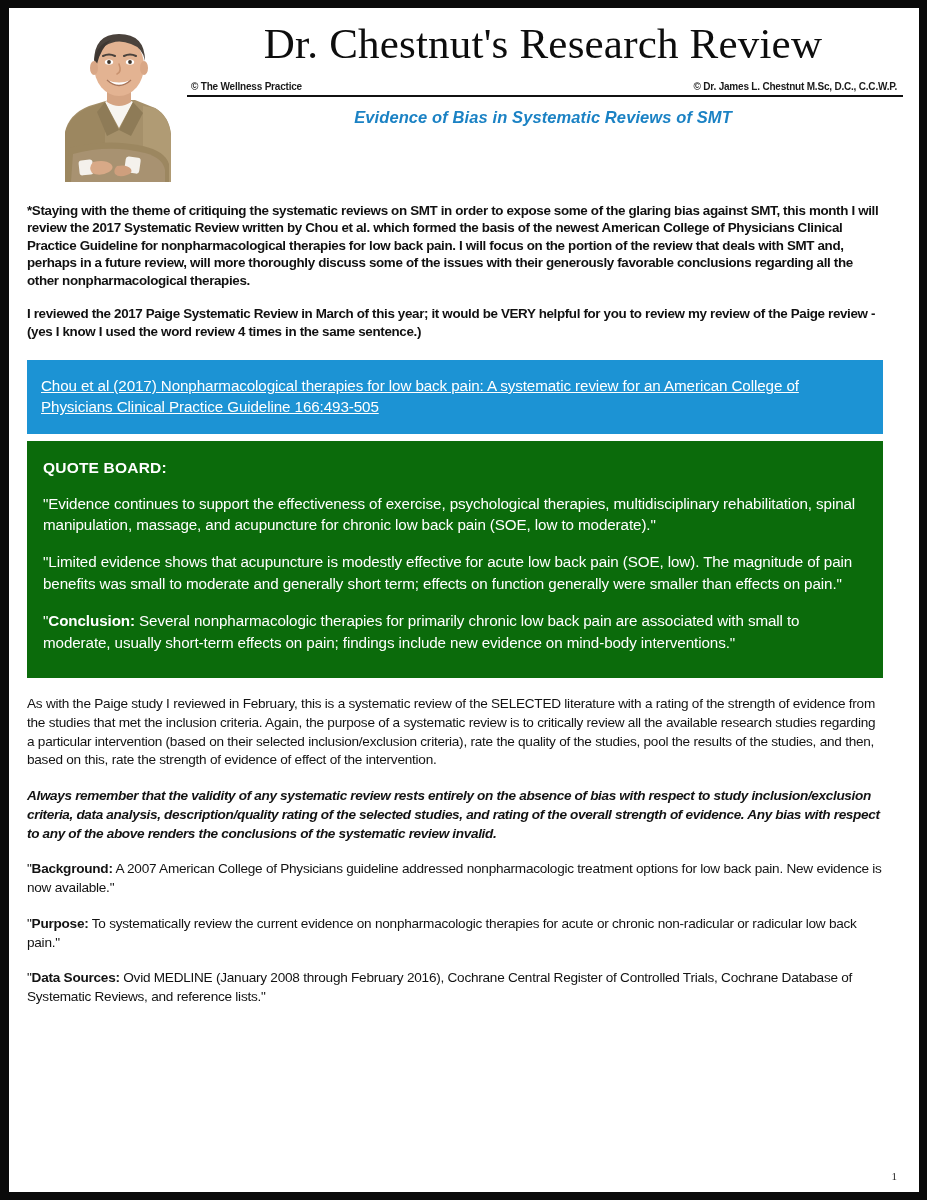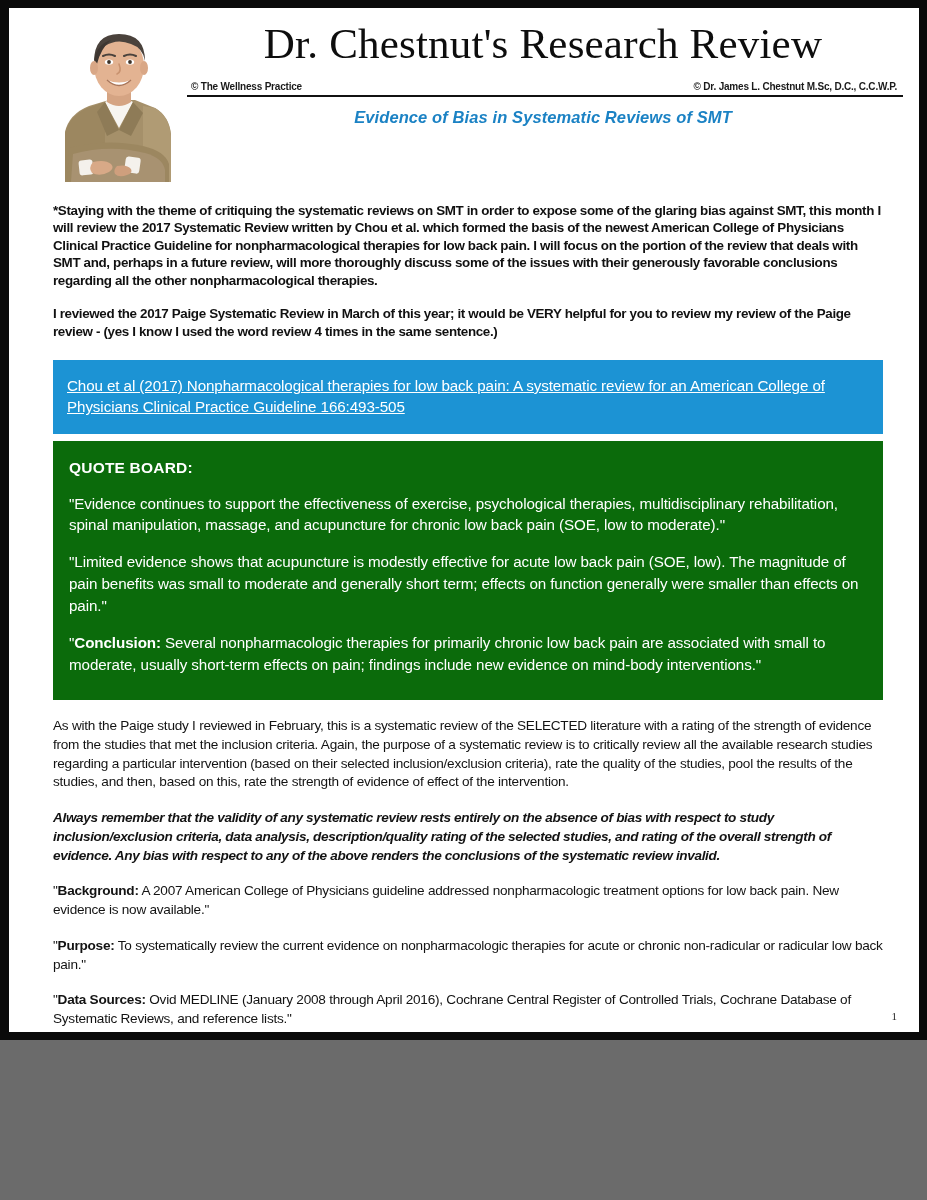--- a/index.html
+++ b/index.html
@@ -3,21 +3,21 @@
 <meta charset="utf-8">
 <style>
   html, body {
     margin: 0;
     padding: 0;
     background: #6b6b6b;
   }
   .page {
     position: relative;
     width: 927px;
-    height: 1040px;
+    height: 1200px;
     background: #0a0a0a;
     box-sizing: border-box;
     padding: 8px 8px 8px 9px;
     overflow: hidden;
     font-family: "Liberation Sans", sans-serif;
   }
   .sheet {
     position: relative;
     width: 100%;
     height: 100%;
@@ -80,21 +80,21 @@
     font-size: 16.5px;
     font-weight: 700;
     font-style: italic;
     color: #1b82c4;
     letter-spacing: 0.1px;
     padding-top: 11px;
   }
 
   
   .body-area {
-    padding: 0 36px 0 44px;
+    padding: 0 36px 0 18px;
   }
   .intro {
     font-size: 13.4px;
     font-weight: 700;
     line-height: 1.30;
     color: #111;
     letter-spacing: -0.35px;
     margin: 16px 0 0 0;
     font-stretch: condensed;
   }
@@ -261,20 +261,20 @@
       </div>
 
 
       <p class="para">As with the Paige study I reviewed in February, this is a systematic review of the SELECTED literature with a rating of the strength of evidence from the studies that met the inclusion criteria. Again, the purpose of a systematic review is to critically review all the available research studies regarding a particular intervention (based on their selected inclusion/exclusion criteria), rate the quality of the studies, pool the results of the studies, and then, based on this, rate the strength of evidence of effect of the intervention.</p>
       <p class="para italic-bold">Always remember that the validity of any systematic review rests entirely on the absence of bias with respect to study inclusion/exclusion criteria, data analysis, description/quality rating of the selected studies, and rating of the overall strength of evidence. Any bias with respect to any of the above renders the conclusions of the systematic review invalid.</p>
 
       <p class="para"><span>"</span><b>Background:</b><span> A 2007 American College of Physicians guideline addressed nonpharmacologic treatment options for low back pain. New evidence is now available."</span></p>
 
       <p class="para"><span>"</span><b>Purpose:</b><span> To systematically review the current evidence on nonpharmacologic therapies for acute or chronic non-radicular or radicular low back pain."</span></p>
 
-      <p class="para"><span>"</span><b>Data Sources:</b><span> Ovid MEDLINE (January 2008 through April 2016), Cochrane Central Register of Controlled Trials, Cochrane Database of Systematic Reviews, and reference lists."</span></p>
+      <p class="para"><span>"</span><b>Data Sources:</b><span> Ovid MEDLINE (January 2008 through February 2016), Cochrane Central Register of Controlled Trials, Cochrane Database of Systematic Reviews, and reference lists."</span></p>
 
     </div>
 
     <div class="page-number">1</div>
 
   </div>
 </div>
 
 </body></html>

